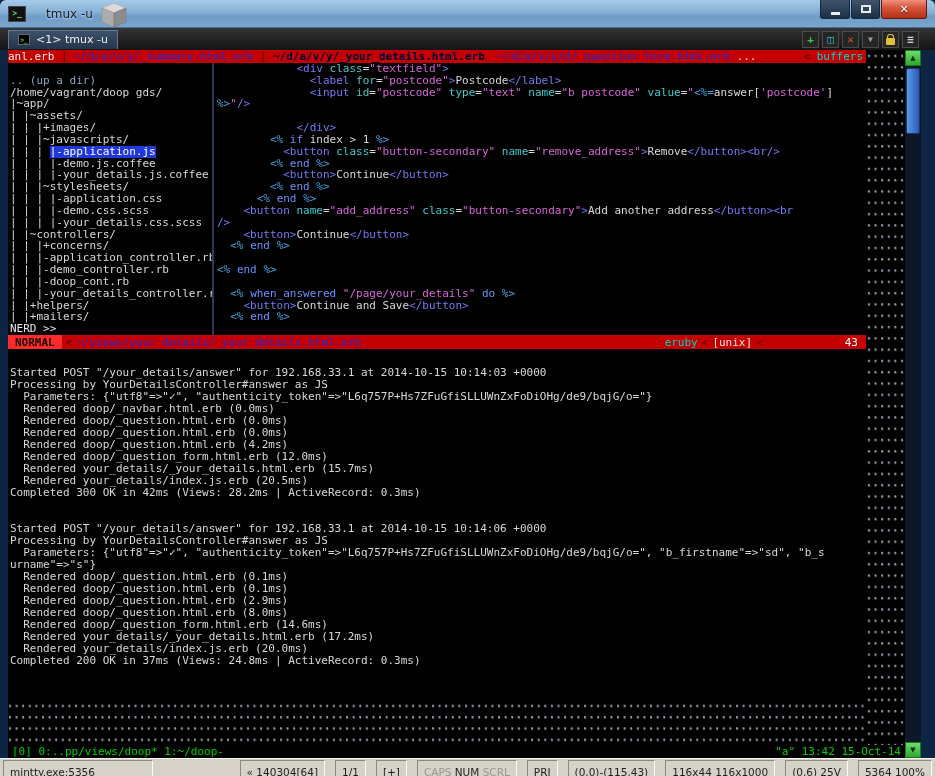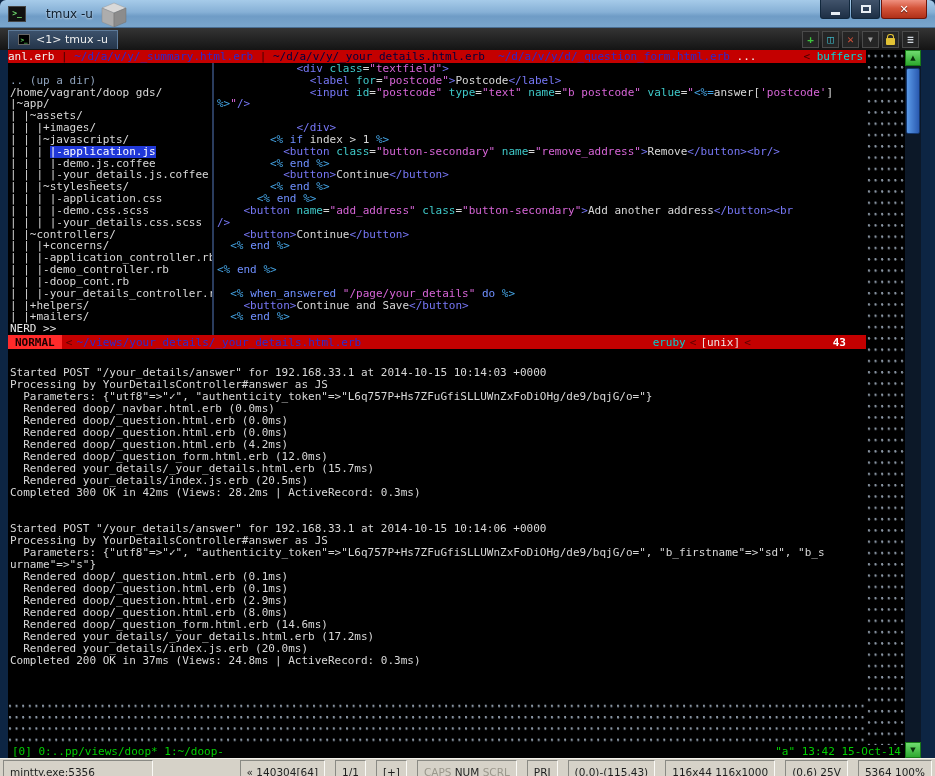--- a/index.html
+++ b/index.html
@@ -41,41 +41,41 @@
   
   .term{position:absolute;left:8px;top:50px;width:897px;height:708px;background:#000;
     font-family:"DejaVu Sans Mono",monospace;font-size:11px;color:#d2d2d2}
   .line{white-space:pre;overflow:hidden}
   .line span{white-space:pre}
 
   .bufferline{position:absolute;left:0;top:0;width:858px;height:13px;background:#c40000;
     display:flex;align-items:center;white-space:pre;overflow:hidden;font-size:11px}
   .bl-right{margin-left:auto;padding-right:3px}
   .c-bl-plain{color:#f2f2f2}.c-bl-sep{color:#3c0000}.c-bl-buf{color:#2a2ad0}
-  .c-bl-active{color:#00003c;font-weight:normal}.c-bl-arrow{color:#3c0000}.c-bl-label{color:#00d7d7}
+  .c-bl-active{color:#00003c;font-weight:bold}.c-bl-arrow{color:#3c0000}.c-bl-label{color:#00d7d7}
 
   .vimbody{position:absolute;left:0;top:13px;width:858px;height:272px;display:flex}
   .vimbody .line{height:11.83px;line-height:11.83px}
   .nerdtree{width:206px;height:100%;border-right:2px solid #2a3c5e;position:relative;overflow:hidden;padding-left:2px}
   .tree-footer{position:absolute;left:2px;bottom:0;height:11.83px;line-height:11.83px;color:#e8e8e8;white-space:pre}
   .codepane{flex:1;overflow:hidden;padding-left:3px}
   .c-p{color:#d8d8d8}.c-t{color:#7878f8}.c-a{color:#3fc9c9}.c-s{color:#d765d7}.c-e{color:#45a5e6}.c-k{color:#6f8fff}
   .c-dim{color:#8fa3bd}.c-sel{background:#2038d8;color:#ffffff}
   .line.cursorline{background:#1515cf}
   .line.cursorline span{color:#f8f8f8;font-weight:bold}
 
   .statusline{position:absolute;left:0;top:285px;width:858px;height:14px;background:#c40000;
     display:flex;align-items:center;white-space:pre;font-size:11px;overflow:hidden}
   .sl-mode{background:#ff2a2a;color:#1a0000;font-weight:bold;padding:0 7px;height:100%;display:flex;align-items:center}
   .sl-sep{color:#5a0000;padding:0 4px}
   .sl-file{color:#2a2ad0}
   .sl-flex{flex:1}
   .sl-ft{color:#00cfcf}
   .sl-fmt{color:#efe6e6}
-  .sl-pos{color:#fff;font-weight:bold;margin:0 20px 0 78px}
+  .sl-pos{color:#fff;font-weight:normal;margin:0 8px 0 78px}
 
   .logpane{position:absolute;left:0;top:299px;width:858px;height:340px;overflow:hidden;padding:6px 0 0 2px}
   .logpane .line{height:12px;line-height:12px}
 
   .dots-bottom{position:absolute;left:0;top:650px;width:858px;height:45px;
     background-image:radial-gradient(circle at 2px 6px,#8a96a4 1px,transparent 1.4px);background-size:6.62px 11.3px}
   .dots-right{position:absolute;left:858px;top:0;width:39px;height:695px;
     background-image:radial-gradient(circle at 3px 6px,#8a96a4 1px,transparent 1.4px);background-size:6.62px 11.3px}
 
   .tmuxbar{position:absolute;left:0;top:695px;width:897px;height:13px;background:#000;color:#00d000;

